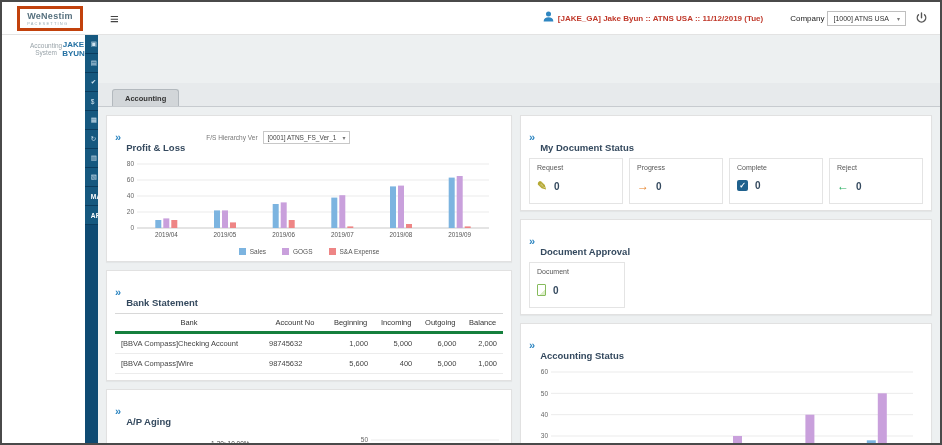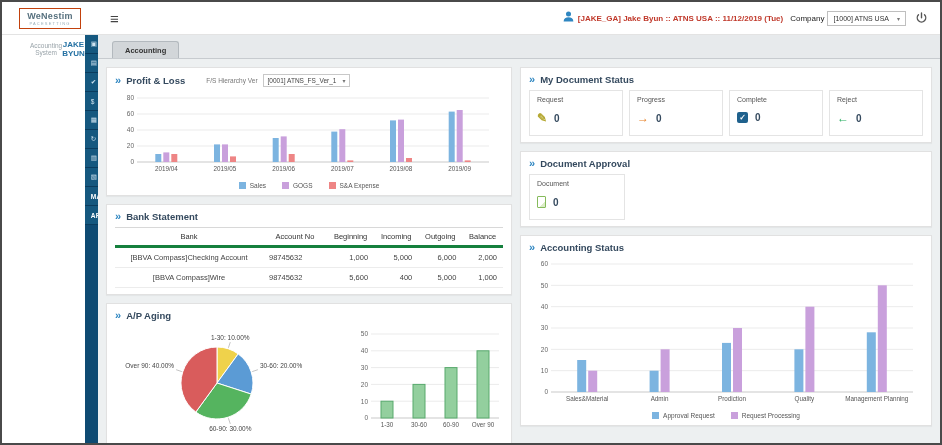--- a/index.html
+++ b/index.html
@@ -2,67 +2,67 @@
 <html><head>
 <meta charset="utf-8">
 <style>
   * { box-sizing: border-box; margin: 0; padding: 0; }
   body { margin: 0; background: #cfcfcf; font-family: "Liberation Sans", sans-serif; }
   .frame { width: 942px; height: 445px; border: 2px solid #4a4a4a; background: #fff; display: flex; flex-direction: column; overflow: hidden; }
 
   
   .topbar { height: 33px; flex: 0 0 33px; display: flex; align-items: center; background: #fff; border-bottom: 1px solid #e3e3e3; }
   .logo-box { width: 96px; flex: 0 0 96px; display: flex; justify-content: center; }
-  .logo-inner { border: 1px solid #c2410c; padding: 2px 7px; text-align: center; }
+  .logo-inner { border: 3px solid #c2410c; padding: 2px 7px; }
   .logo-brand { font-size: 9px; font-weight: bold; color: #56707e; letter-spacing: .3px; }
   .logo-sub { font-size: 4px; color: #9ab0ba; letter-spacing: 1.2px; }
   .hamburger { font-size: 15px; color: #444; margin-left: 12px; cursor: pointer; line-height: 1; }
   .topbar-right { margin-left: auto; display: flex; align-items: center; gap: 3px; padding-right: 12px; }
   .user-info { font-size: 8px; font-weight: bold; color: #c0392b; }
-  .company-label { font-size: 8px; color: #222; margin-left: 4px; }
+  .company-label { font-size: 8px; color: #222; margin-left: 24px; }
   .company-select { display: inline-flex; align-items: center; gap: 8px; border: 1px solid #bfbfbf; background: #fff; font-size: 7px; color: #333; padding: 3px 5px; cursor: pointer; }
   .caret { font-size: 6px; color: #777; }
   .power { margin-left: 6px; cursor: pointer; display: flex; align-items: center; }
 
   
   .body-row { flex: 1; display: flex; overflow: hidden; }
   .sidebar { width: 96px; flex: 0 0 96px; background: #fff; display: flex; flex-direction: row; padding-left: 28px; }
   .sys-name { font-size: 6.5px; color: #9aa4aa; text-align: center; margin-top: 7px; }
   .user-name { font-size: 8px; color: #2471a3; font-weight: bold; text-align: center; margin: 5px 0 9px; }
   .menu { flex: 1; background: #0e4a72; }
   .menu-item { height: 19px; display: flex; align-items: center; padding: 0 5px 0 6px; background: #15587f; border-bottom: 1px solid #0a3c5e; cursor: pointer; }
   .mi-icon { width: 10px; flex: 0 0 10px; font-size: 6.5px; color: #cfe3ef; }
   .mi-label { flex: 1; font-size: 6.6px; font-weight: bold; color: #fff; letter-spacing: .2px; white-space: nowrap; }
   .mi-arrow { font-size: 8px; color: #a9cbdf; line-height: 1; }
 
   .content { flex: 1; display: flex; flex-direction: column; background: #edf0f1; overflow: hidden; }
-  .tabrow { height: 24px; flex: 0 0 24px; background: #e7eaec; border-bottom: 1px solid #c7cbcf; display: flex; align-items: flex-end; padding-left: 14px; }
+  .tabrow { height: 24px; flex: 0 0 24px; background: #e7eaec; border-bottom: 1px solid #c7cbcf; display: flex; align-items: flex-end; padding-left: 14px; margin-top: 48px; }
   .tab { background: #d2d6d9; border: 1px solid #b3b9be; border-bottom: none; border-radius: 3px 3px 0 0; font-size: 7.5px; font-weight: bold; color: #333; padding: 4px 12px 3px; cursor: pointer; }
 
   .panels { flex: 1; display: flex; gap: 8px; padding: 8px; overflow: hidden; }
   .col { display: flex; flex-direction: column; gap: 8px; }
   .col-left { width: 406px; flex: 0 0 406px; }
   .col-right { flex: 1; }
   .panel { background: #fff; border: 1px solid #e1e1e1; padding: 6px 8px; box-shadow: 0 1px 1px rgba(0,0,0,.04); }
   .panel-head { display: flex; align-items: center; gap: 5px; margin-bottom: 5px; }
   .chev { color: #2e86c1; font-weight: bold; font-size: 11px; line-height: 1; }
-  .panel-title { font-size: 9.5px; font-weight: bold; color: #34495e; }
+  .panel-title { font-size: 9.5px; font-weight: bold; color: #34495e; margin-top: 20px; }
   .hier-label { font-size: 6.5px; color: #777; margin-left: 16px; }
   .mini-select { display: inline-flex; align-items: center; gap: 6px; border: 1px solid #c8c8c8; background: #fff; font-size: 6.5px; color: #444; padding: 2px 4px; cursor: pointer; }
 
   
   .legend { display: flex; justify-content: center; gap: 16px; font-size: 6.5px; color: #555; margin-top: 2px; }
   .legend .li { display: inline-flex; align-items: center; }
   .legend .sw { width: 7px; height: 7px; display: inline-block; margin-right: 4px; }
 
   
   table { width: 100%; border-collapse: collapse; font-size: 7.5px; color: #444; }
   th { font-weight: normal; color: #333; border-top: 1px solid #d8d8d8; border-bottom: 3px solid #15803d; padding: 4px 6px; text-align: center; }
   td { padding: 5px 6px; border-bottom: 1px solid #ececec; }
-  td.c0 { text-align: center; }
+  td.c0 { text-align: left; }
   td.c1 { }
   td.c2, td.c3, td.c4, td.c5 { text-align: right; }
   th:nth-child(1) { width: 148px; } th:nth-child(2) { width: 64px; }
 
   .ap-row { display: flex; align-items: center; justify-content: space-between; }
 
   
   .cards { display: grid; grid-template-columns: repeat(4, 1fr); gap: 6px; }
   .cards.single { grid-template-columns: 96px; }
   .card { border: 1px solid #e4e4e4; background: #fff; height: 46px; padding: 5px 7px; cursor: pointer; }

